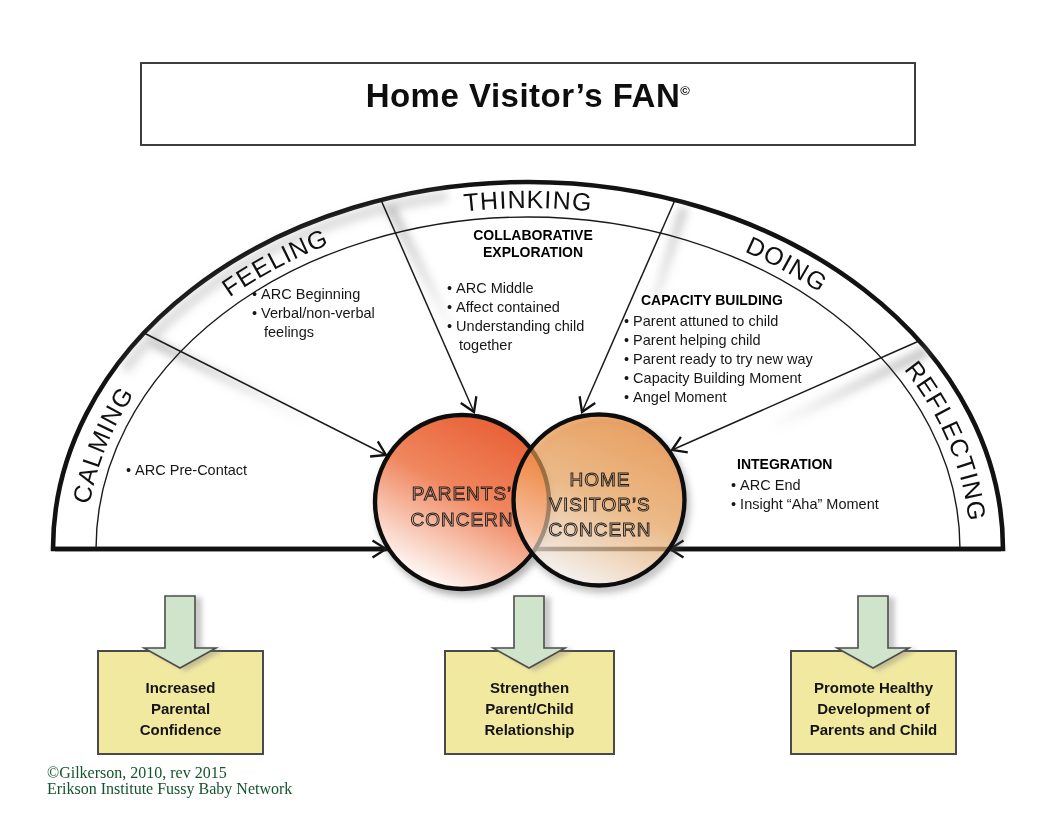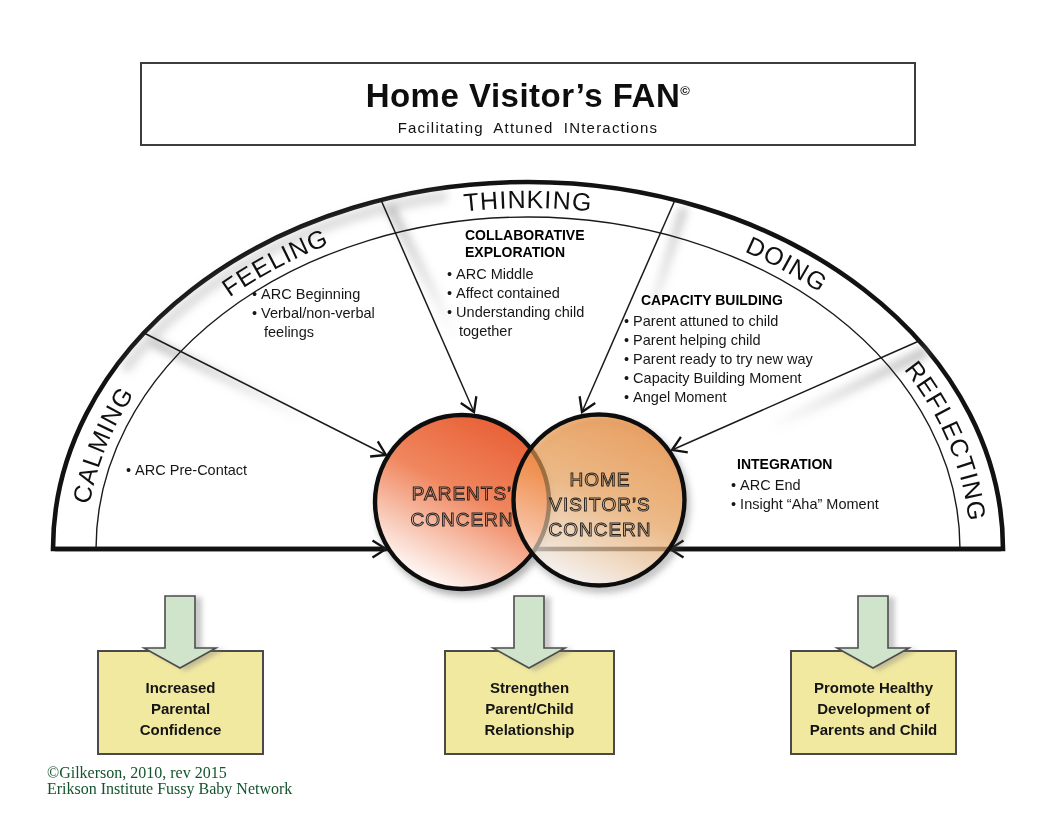--- a/index.html
+++ b/index.html
@@ -21,21 +21,21 @@
   .circle-label{font-size:19px;letter-spacing:1px;fill:none;stroke:#1d1d1d;stroke-width:0.95px;text-anchor:middle;}
 
   
   .tblock{position:absolute;z-index:3;}
   .tblock h3{margin:0 0 3px;font-size:14px;line-height:17px;font-weight:bold;color:#000;}
   .tblock ul{margin:0;padding:0;list-style:none;font-size:14.5px;line-height:19px;color:#161616;}
   .tblock li{padding-left:12px;text-indent:-12px;}
   .tblock li::before{content:"\2022\00a0";}
   #b1{left:126px;top:461px;width:262px;}  #b1 h3{padding-left:7px;}
   #b2{left:252px;top:285px;width:160px;}  #b2 h3{text-align:center;max-width:112px;margin:0 auto 3px;}
-  #b3{left:447px;top:227px;width:172px;}  #b3 h3{max-width:136px;margin:0 auto 4px;}
+  #b3{left:447px;top:227px;width:172px;}  #b3 h3{text-align:center;max-width:136px;margin:0 auto 18px;}
   #b4{left:624px;top:292px;width:218px;}  #b4 h3{padding-left:17px;}
   #b5{left:731px;top:456px;width:192px;}  #b5 h3{padding-left:6px;}
 
   
   .outcome{position:absolute;z-index:2;box-sizing:border-box;width:167px;height:105px;
            background:#F2E9A1;border:2px solid #4a4a4a;
            display:flex;align-items:center;justify-content:center;text-align:center;
            font-weight:bold;font-size:15px;line-height:21px;color:#141414;padding:18px 6px 6px;}
   #o1{left:97px;top:650px;}
   #o2{left:444px;top:650px;width:171px;}
@@ -46,21 +46,20 @@
   .footer{position:absolute;left:47px;top:765px;z-index:2;
           font-family:"Liberation Serif",serif;font-size:16px;line-height:16px;color:#14532d;}
 </style>
 </head>
 <body>
 
 <div class="page">
 
   <div class="title-box">
     <h1><span>Home Visitor’s FAN</span><sup>©</sup></h1>
-    <div class="subtitle">Facilitating Attuned INteractions</div>
   </div>
 
   <svg class="fan-svg" width="1056" height="816" viewBox="0 0 1056 816">
     <defs>
       <linearGradient id="gradL" x1="0.74" y1="0.03" x2="0.26" y2="0.97">
         <stop offset="0" stop-color="#E85F35"></stop>
         <stop offset="0.45" stop-color="#F0875F"></stop>
         <stop offset="1" stop-color="#FFFFFF"></stop>
       </linearGradient>
       <linearGradient id="gradR" x1="0.72" y1="0.02" x2="0.30" y2="0.98">

